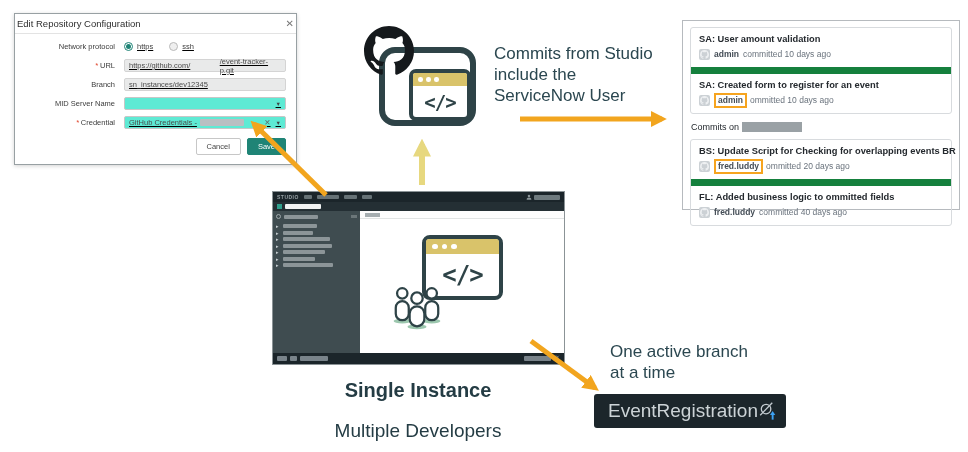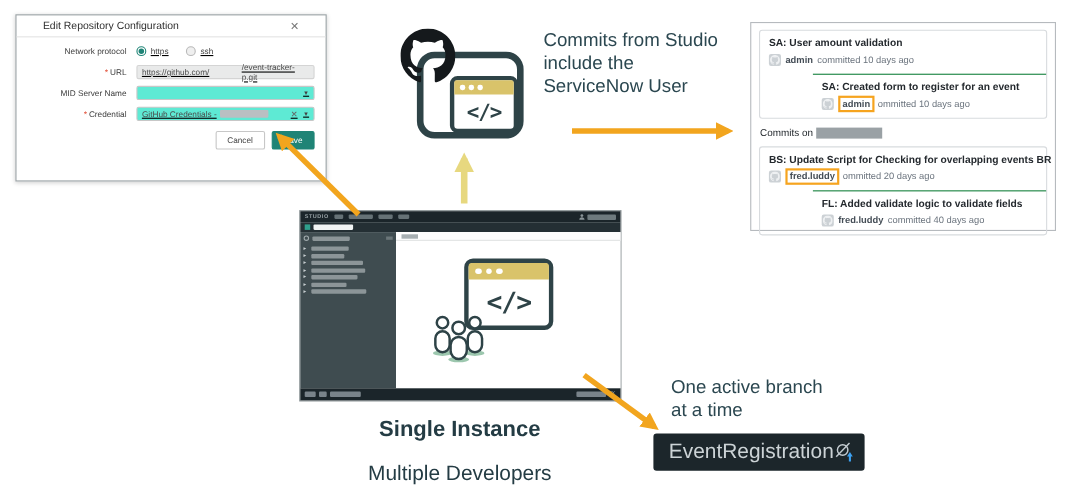--- a/index.html
+++ b/index.html
@@ -3,21 +3,21 @@
 <meta charset="utf-8">
 <style>
   * { margin:0; padding:0; box-sizing:border-box; }
   body { background:#fff; font-family:"Liberation Sans", sans-serif; }
   #canvas { position:relative; width:968px; height:452px; background:#fff; overflow:hidden; }
 
   
   .dialog { position:absolute; left:14px; top:13px; width:283px; height:152px; background:#fff;
             border:1px solid #98a0a3; box-shadow:0 1px 4px rgba(0,0,0,.18); z-index:5; }
   .dlg-head { height:20px; display:flex; align-items:center; justify-content:space-between;
-              padding:0 24px; border-bottom:1px solid #e3e3e3; }
+              padding:0 2px; border-bottom:1px solid #e3e3e3; }
   .dlg-title { font-size:9.5px; color:#2e2e2e; }
   .dlg-close { font-size:10px; color:#777; cursor:pointer; }
   .frow { display:flex; align-items:center; margin:6px 10px 0 4px; height:13px; }
   .frow .lbl { width:96px; text-align:right; font-size:7.5px; color:#3c3c3c; margin-right:9px; white-space:nowrap; }
   .req { color:#e0452c; margin-right:2px; }
   .fval { flex:1; display:flex; align-items:center;text-decoration:underline; }
   .inp { width:100%; height:13px; display:flex; align-items:center; font-size:7.5px; padding:0 4px; border-radius:2px; }
   .inp.gray { background:#e9eaea; border:1px solid #d4d4d4; color:#4a4a4a; }
   .inp.white { background:#5eead4; border:1px solid #c7c7c7; color:#4a4a4a; }
   .gap { display:inline-block; width:30px; }
@@ -78,40 +78,40 @@
   .people { position:absolute; left:31px; top:62px; width:52px; height:49px; }
   .st-status { height:11px; background:#1b252a; display:flex; align-items:center; padding:0 4px; gap:3px; flex:0 0 auto; }
   .stblk { height:5px; background:#79838a; border-radius:1px; }
   .st-status .right { margin-left:auto; display:flex; align-items:center; gap:2px; }
 
   
   .commits { position:absolute; left:682px; top:20px; width:278px; height:190px; background:#fff;
              border:1px solid #b6babe; padding:6px 7px; z-index:5; }
   .cgroup { border:1px solid #d8dbde; border-radius:3px; }
   .commit { padding:6px 8px 7px; }
-  .commit + .commit { border-top:1px solid #15803d;margin-left:48px; }
+  .commit + .commit { border-top:7px solid #15803d; }
   .c-title { font-size:9.3px; font-weight:bold; color:#24292e; white-space:nowrap; margin-bottom:4px; line-height:11px; }
   .c-meta { display:flex; align-items:center; font-size:8.5px; color:#6a737d; gap:4px; line-height:11px; }
   .avatar { width:11px; height:11px; border-radius:2px; background:#ccd1d5; display:inline-flex;
             align-items:center; justify-content:center; flex:0 0 auto; }
   .avatar svg { width:9px; height:9px; fill:#eef0f2; }
   .c-author { color:#444d56; font-weight:bold; }
   .c-author.hl { border:2.5px solid #f6a41f; padding:0 2px; margin:-2px -1px -2px 0; }
   .date-div { display:flex; align-items:center; font-size:9px; color:#24292e; margin:8px 1px 7px; }
   .redact-date { width:60px; height:10px; background:#9aa1a5; margin-left:3px; }
 
   
   .branch-bar { position:absolute; left:594px; top:394px; width:192px; height:34px; background:#1c262b;
                 border-radius:3px; display:flex; align-items:center; padding:0 9px 0 14px; z-index:5; cursor:pointer; }
   .bb-label { font-size:19px; color:#ccd3d6; flex:1; }
 
   
   .note { position:absolute; color:#2b4750; font-size:17px; line-height:21px; z-index:3; }
   #note-signin { left:313px; top:127px; }
-  #note-commits { left:494px; top:26px; width:165px; }
+  #note-commits { left:494px; top:43px; width:165px; }
   #note-branch { left:610px; top:341px; width:180px; }
   .caption { position:absolute; left:300px; width:236px; text-align:center; color:#243c44; z-index:3; }
   #cap-si { top:379px; font-size:20px; font-weight:bold; }
   #cap-md { top:420px; font-size:19px; }
 
   .arrows { position:absolute; left:0; top:0; z-index:100; pointer-events:none; }
 </style>
 </head>
 <body>
 
@@ -139,20 +139,28 @@
       <span class="lbl"><i class="req">*</i><span>URL</span></span>
       <div class="fval">
           <div class="inp gray">
         <span>https://github.com/</span>
         <span class="gap"></span>
         <span>/event-tracker-p.git</span>
       </div>
         </div>
     </div>
 
+    <div class="frow">
+      <span class="lbl">Branch</span>
+      <div class="fval">
+          <div class="inp gray">
+        <span>sn_instances/dev12345</span>
+      </div>
+        </div>
+    </div>
 
     <div class="frow">
       <span class="lbl">MID Server Name</span>
       <div class="fval">
           <div class="inp white">
         <span></span>
         <span class="ctrl">
               <span class="dd">▼</span>
             </span>
       </div>
@@ -328,21 +336,21 @@
           <span class="avatar">
               <svg viewBox="0 0 16 16">
                 <path d="M8 0C3.58 0 0 3.58 0 8c0 3.54 2.29 6.53 5.47 7.59.4.07.55-.17.55-.38 0-.19-.01-.82-.01-1.49-2.01.37-2.53-.49-2.69-.94-.09-.23-.48-.94-.82-1.13-.28-.15-.68-.52-.01-.53.63-.01 1.08.58 1.23.82.72 1.21 1.87.87 2.33.66.07-.52.28-.87.51-1.07-1.78-.2-3.64-.89-3.64-3.95 0-.87.31-1.59.82-2.15-.08-.2-.36-1.02.08-2.12 0 0 .67-.21 2.2.82.64-.18 1.32-.27 2-.27s1.36.09 2 .27c1.53-1.04 2.2-.82 2.2-.82.44 1.1.16 1.92.08 2.12.51.56.82 1.27.82 2.15 0 3.07-1.87 3.75-3.65 3.95.29.25.54.73.54 1.48 0 1.07-.01 1.93-.01 2.2 0 .21.15.46.55.38A8.01 8.01 0 0 0 16 8c0-4.42-3.58-8-8-8z"></path>
               </svg>
             </span>
           <span class="c-author hl">fred.luddy</span>
           <span class="c-rest">ommitted 20 days ago</span>
         </div>
       </article>
       <article class="commit">
-        <div class="c-title">FL: Added validate logic to validate fields</div>
+        <div class="c-title">FL: Added business logic to ommitted fields</div>
         <div class="c-meta">
           <span class="avatar">
               <svg viewBox="0 0 16 16">
                 <path d="M8 0C3.58 0 0 3.58 0 8c0 3.54 2.29 6.53 5.47 7.59.4.07.55-.17.55-.38 0-.19-.01-.82-.01-1.49-2.01.37-2.53-.49-2.69-.94-.09-.23-.48-.94-.82-1.13-.28-.15-.68-.52-.01-.53.63-.01 1.08.58 1.23.82.72 1.21 1.87.87 2.33.66.07-.52.28-.87.51-1.07-1.78-.2-3.64-.89-3.64-3.95 0-.87.31-1.59.82-2.15-.08-.2-.36-1.02.08-2.12 0 0 .67-.21 2.2.82.64-.18 1.32-.27 2-.27s1.36.09 2 .27c1.53-1.04 2.2-.82 2.2-.82.44 1.1.16 1.92.08 2.12.51.56.82 1.27.82 2.15 0 3.07-1.87 3.75-3.65 3.95.29.25.54.73.54 1.48 0 1.07-.01 1.93-.01 2.2 0 .21.15.46.55.38A8.01 8.01 0 0 0 16 8c0-4.42-3.58-8-8-8z"></path>
               </svg>
             </span>
           <span class="c-author">fred.luddy</span>
           <span class="c-rest">committed 40 days ago</span>
         </div>
       </article>

